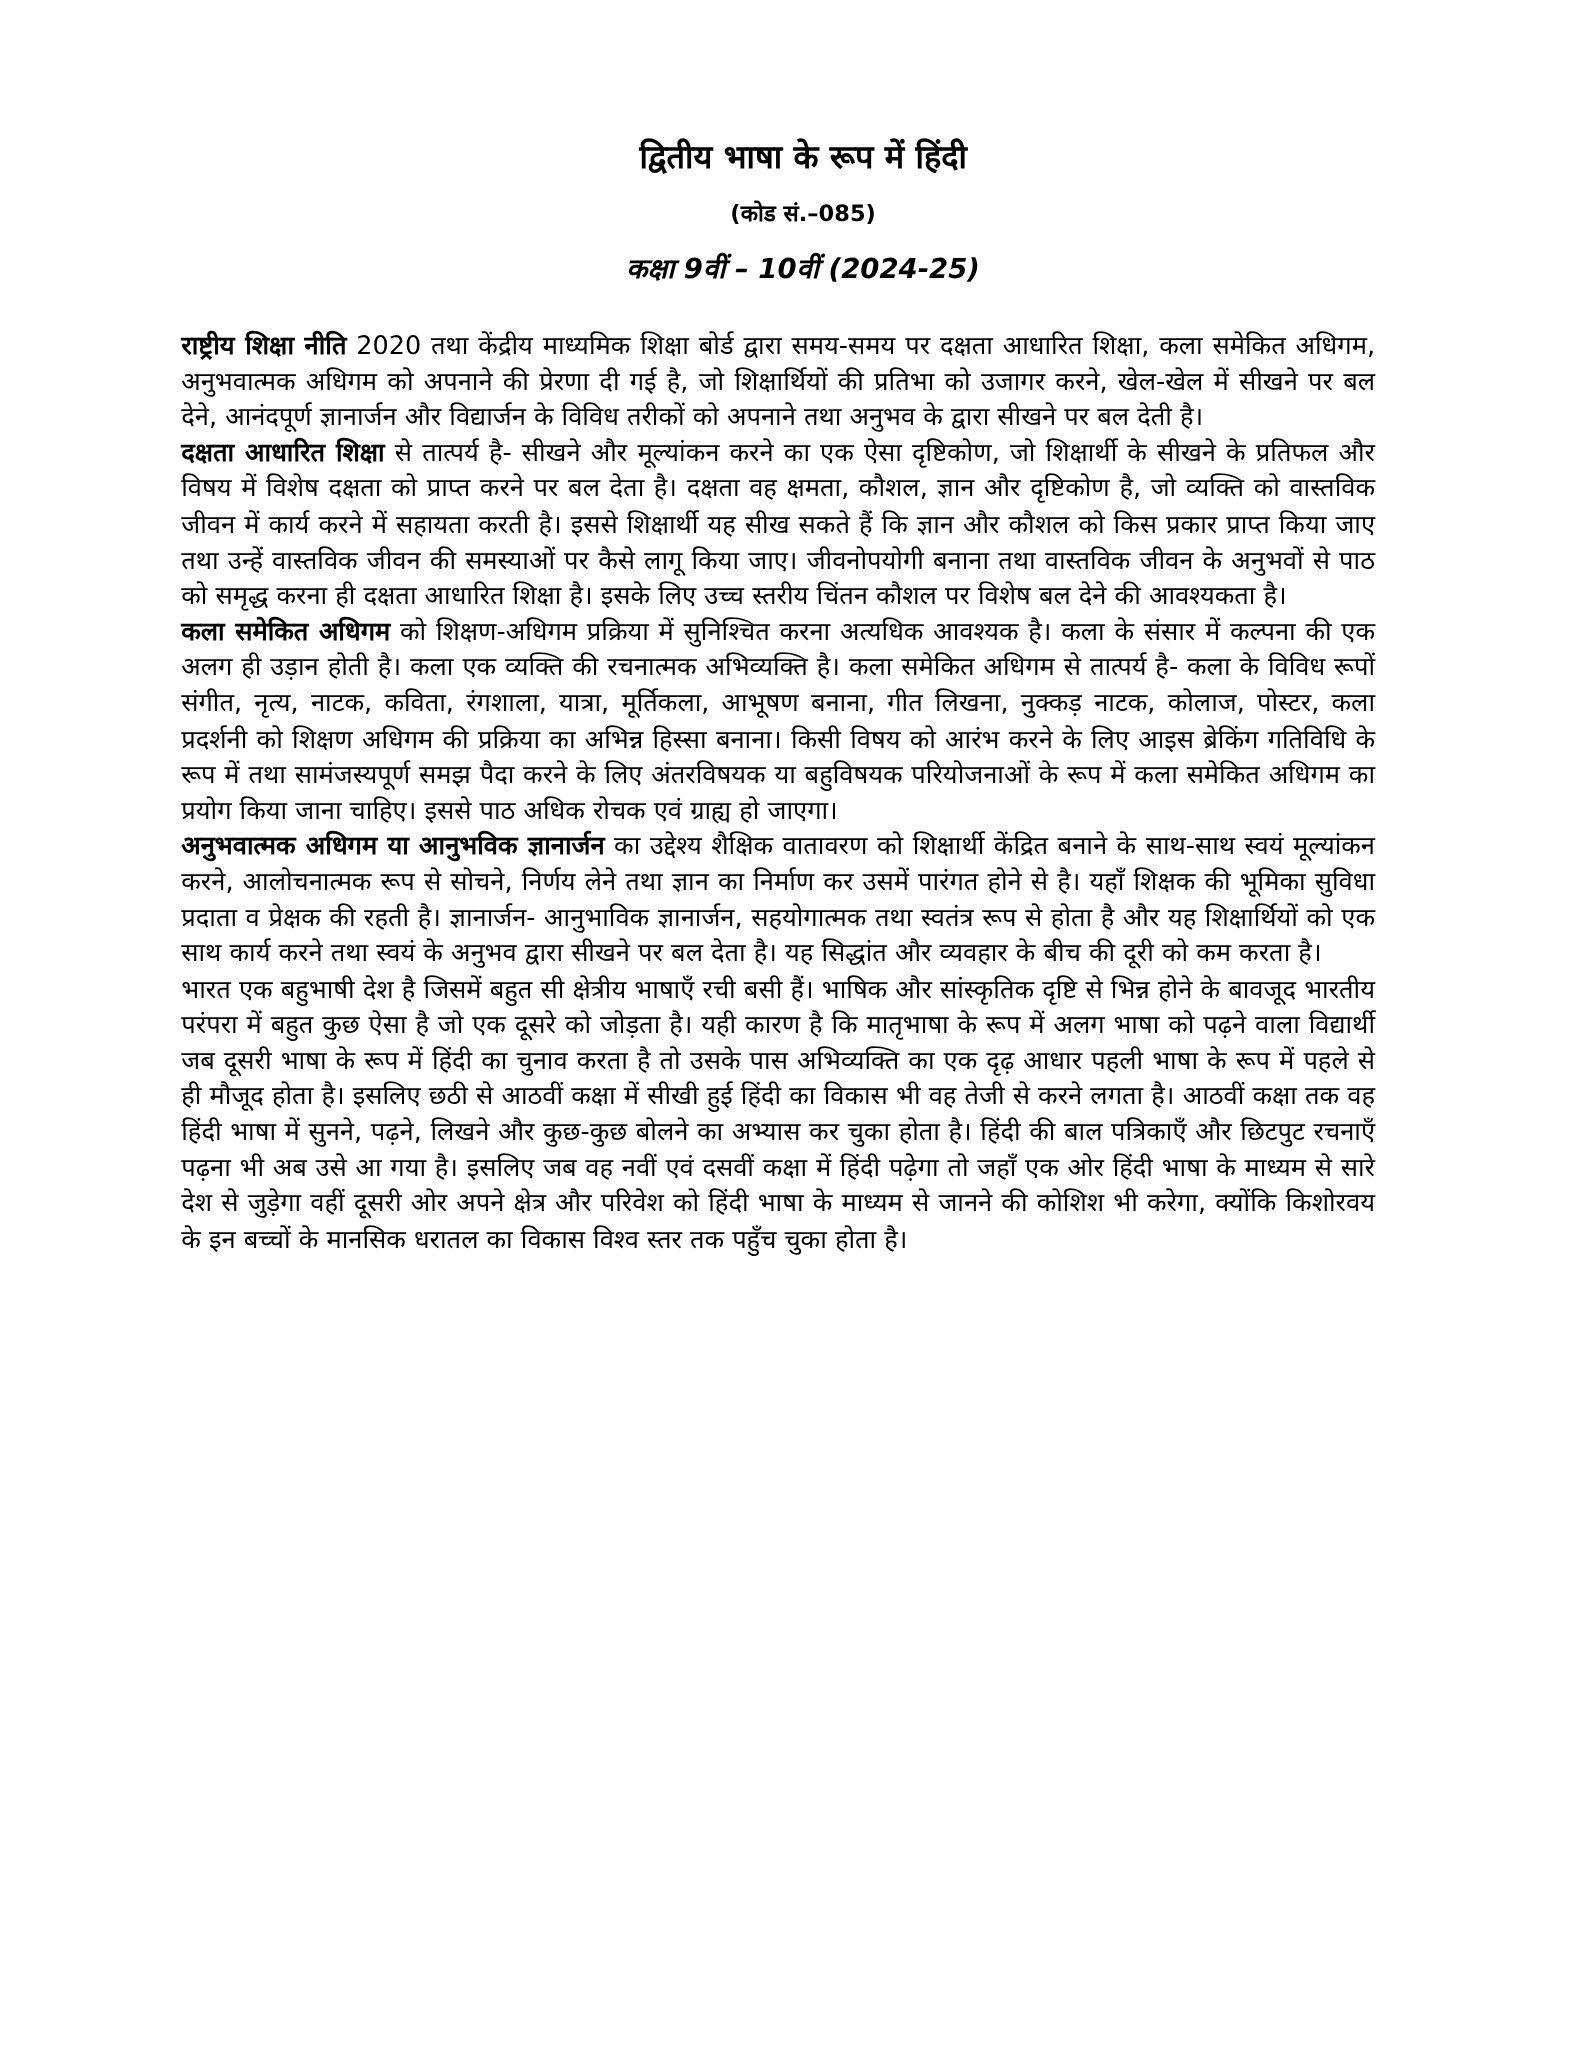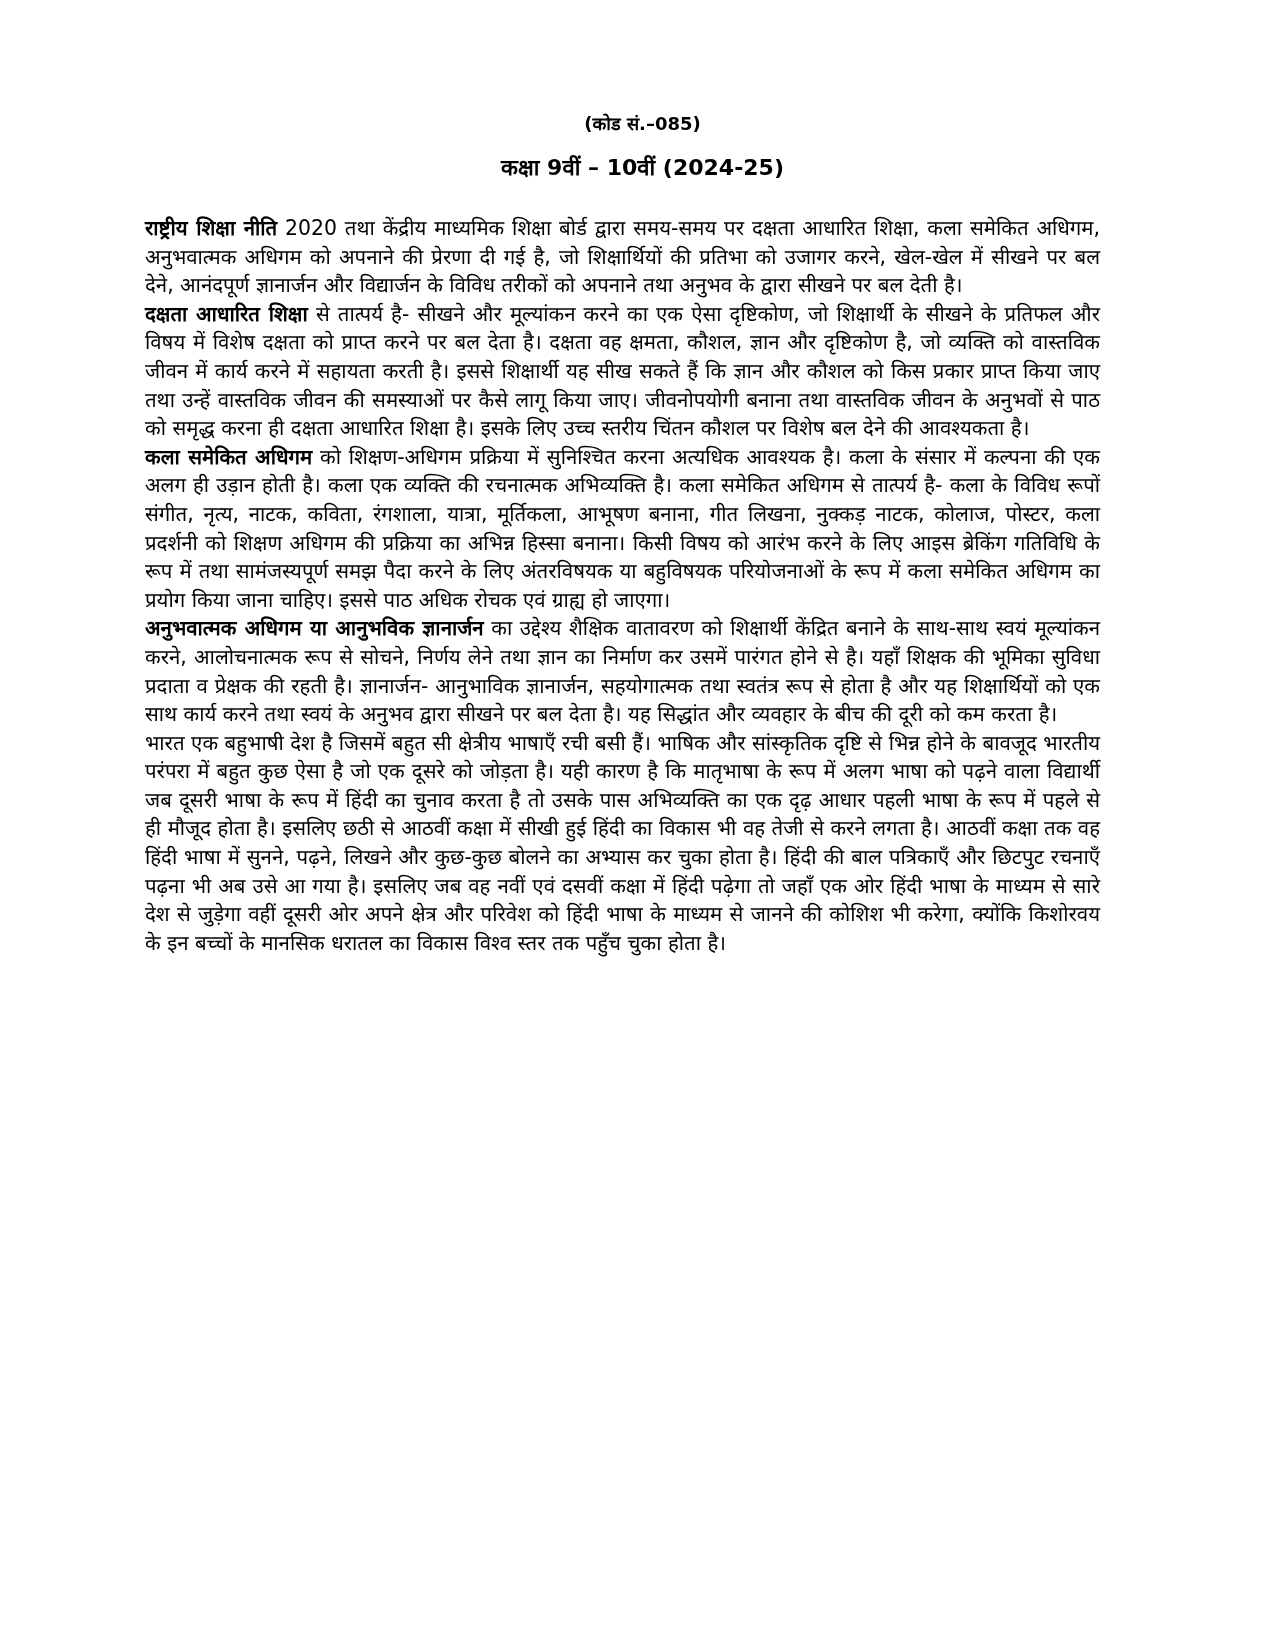--- a/index.html
+++ b/index.html
@@ -39,40 +39,42 @@
       line-height: 32px;
       margin: 0 0 12px 0;
       padding-left: 40px;
     }
     .class-line {
       font-weight: bold;
       font-size: 22px;
       line-height: 32px;
       margin: 0 0 0 0;
       padding-left: 40px;
+      font-style: italic;
     }
     .body-text {
       font-size: 20.4px;
       line-height: 28.6px;
       text-align: justify;
       margin-top: 30px;
     }
     .para {
       margin: 0;
       text-align: justify;
     }
     .para .lead {
       font-weight: bold;
     }
   </style>
 </head>
 <body>
 
 <div class="page">
   <div class="heading-block">
+    <div class="title">द्वितीय भाषा के रूप में हिंदी</div>
     <div class="code">(कोड सं.–085)</div>
     <div class="class-line">कक्षा 9वीं – 10वीं (2024-25)</div>
   </div>
 
   <div class="body-text">
     <p class="para"><span class="lead">राष्ट्रीय शिक्षा नीति</span><span> 2020 तथा केंद्रीय माध्यमिक शिक्षा बोर्ड द्वारा समय-समय पर दक्षता आधारित शिक्षा, कला समेकित अधिगम, अनुभवात्मक अधिगम को अपनाने की प्रेरणा दी गई है, जो शिक्षार्थियों की प्रतिभा को उजागर करने, खेल-खेल में सीखने पर बल देने, आनंदपूर्ण ज्ञानार्जन और विद्यार्जन के विविध तरीकों को अपनाने तथा अनुभव के द्वारा सीखने पर बल देती है।</span></p>
     <p class="para"><span class="lead">दक्षता आधारित शिक्षा</span><span> से तात्पर्य है- सीखने और मूल्यांकन करने का एक ऐसा दृष्टिकोण, जो शिक्षार्थी के सीखने के प्रतिफल और विषय में विशेष दक्षता को प्राप्त करने पर बल देता है। दक्षता वह क्षमता, कौशल, ज्ञान और दृष्टिकोण है, जो व्यक्ति को वास्तविक जीवन में कार्य करने में सहायता करती है। इससे शिक्षार्थी यह सीख सकते हैं कि ज्ञान और कौशल को किस प्रकार प्राप्त किया जाए तथा उन्हें वास्तविक जीवन की समस्याओं पर कैसे लागू किया जाए। जीवनोपयोगी बनाना तथा वास्तविक जीवन के अनुभवों से पाठ को समृद्ध करना ही दक्षता आधारित शिक्षा है। इसके लिए उच्च स्तरीय चिंतन कौशल पर विशेष बल देने की आवश्यकता है।</span></p>
     <p class="para"><span class="lead">कला समेकित अधिगम</span><span> को शिक्षण-अधिगम प्रक्रिया में सुनिश्चित करना अत्यधिक आवश्यक है। कला के संसार में कल्पना की एक अलग ही उड़ान होती है। कला एक व्यक्ति की रचनात्मक अभिव्यक्ति है। कला समेकित अधिगम से तात्पर्य है- कला के विविध रूपों संगीत, नृत्य, नाटक, कविता, रंगशाला, यात्रा, मूर्तिकला, आभूषण बनाना, गीत लिखना, नुक्कड़ नाटक, कोलाज, पोस्टर, कला प्रदर्शनी को शिक्षण अधिगम की प्रक्रिया का अभिन्न हिस्सा बनाना। किसी विषय को आरंभ करने के लिए आइस ब्रेकिंग गतिविधि के रूप में तथा सामंजस्यपूर्ण समझ पैदा करने के लिए अंतरविषयक या बहुविषयक परियोजनाओं के रूप में कला समेकित अधिगम का प्रयोग किया जाना चाहिए। इससे पाठ अधिक रोचक एवं ग्राह्य हो जाएगा।</span></p>
     <p class="para"><span class="lead">अनुभवात्मक अधिगम या आनुभविक ज्ञानार्जन</span><span> का उद्देश्य शैक्षिक वातावरण को शिक्षार्थी केंद्रित बनाने के साथ-साथ स्वयं मूल्यांकन करने, आलोचनात्मक रूप से सोचने, निर्णय लेने तथा ज्ञान का निर्माण कर उसमें पारंगत होने से है। यहाँ शिक्षक की भूमिका सुविधा प्रदाता व प्रेक्षक की रहती है। ज्ञानार्जन- आनुभाविक ज्ञानार्जन, सहयोगात्मक तथा  स्वतंत्र रूप से होता है और यह शिक्षार्थियों को एक साथ कार्य करने तथा स्वयं के अनुभव द्वारा सीखने पर बल देता है। यह सिद्धांत और व्यवहार के बीच की दूरी को कम करता है।</span></p>
     <p class="para"><span class="lead"></span><span>भारत एक बहुभाषी देश है जिसमें बहुत सी क्षेत्रीय भाषाएँ रची बसी हैं। भाषिक और सांस्कृतिक दृष्टि से भिन्न होने के बावजूद भारतीय परंपरा में बहुत कुछ ऐसा है जो एक दूसरे को जोड़ता है। यही कारण है कि मातृभाषा के रूप में अलग भाषा को पढ़ने वाला विद्यार्थी जब दूसरी भाषा के रूप में हिंदी का चुनाव करता है तो उसके पास अभिव्यक्ति का एक दृढ़ आधार पहली भाषा के रूप में पहले से ही मौजूद होता है। इसलिए छठी से आठवीं कक्षा में सीखी हुई हिंदी का विकास भी वह तेजी से करने लगता है। आठवीं कक्षा तक वह हिंदी भाषा में सुनने, पढ़ने, लिखने और कुछ-कुछ बोलने का अभ्यास कर चुका होता है। हिंदी की बाल पत्रिकाएँ और छिटपुट रचनाएँ पढ़ना भी अब उसे आ गया है। इसलिए जब वह नवीं एवं दसवीं कक्षा में हिंदी पढ़ेगा तो जहाँ एक ओर हिंदी भाषा के माध्यम से सारे देश से जुड़ेगा वहीं दूसरी ओर अपने क्षेत्र और परिवेश को हिंदी भाषा के माध्यम से जानने की कोशिश भी करेगा, क्योंकि किशोरवय के इन बच्चों के मानसिक धरातल का विकास विश्व स्तर तक पहुँच चुका होता है।</span></p>

